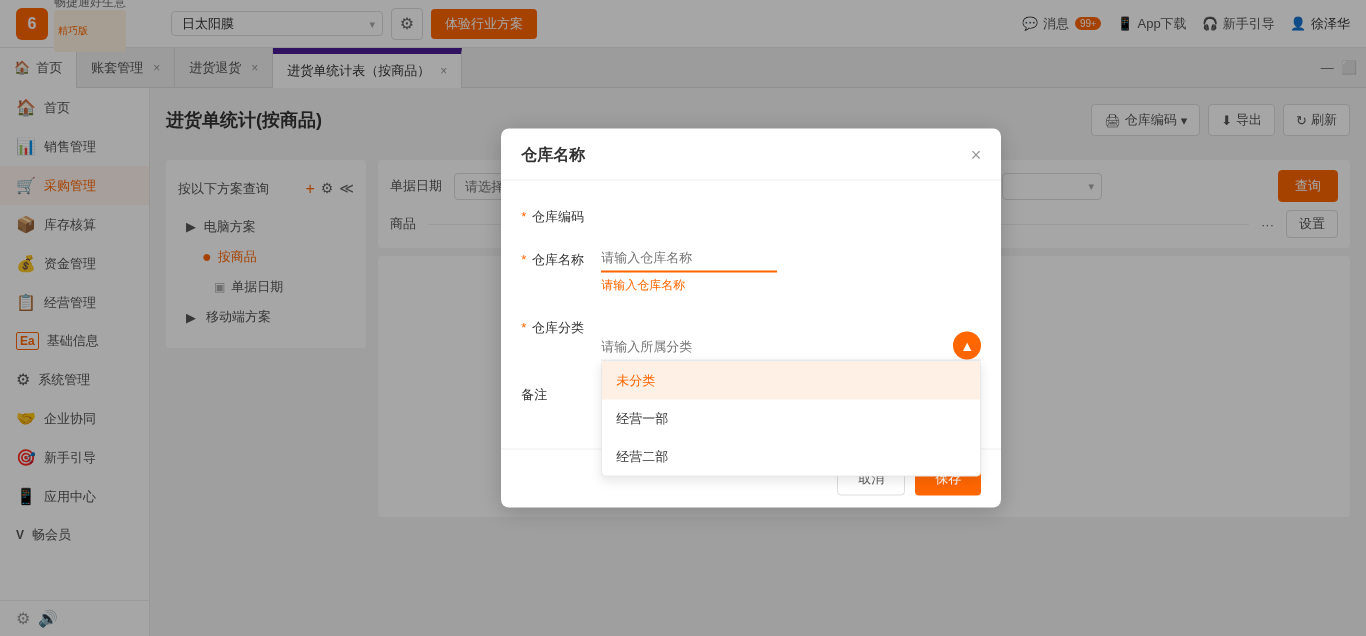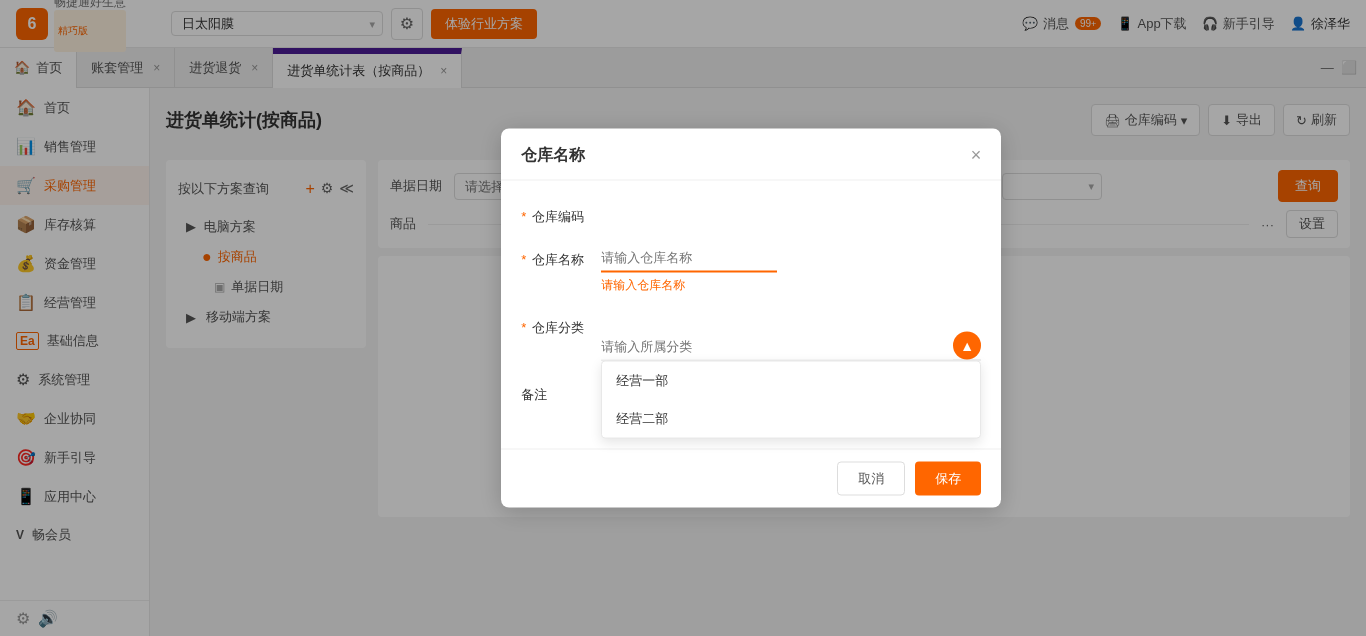--- a/index.html
+++ b/index.html
@@ -498,20 +498,21 @@
         <span class="required">*</span>
         <span>仓库分类</span>
       </label>
       <div class="form-control-wrapper" style="position:relative;margin-top:20px;">
         <div class="category-input-wrapper">
           <input class="category-input" type="text" placeholder="请输入所属分类" style="">
           <div class="category-arrow">▲</div>
         </div>
 
         <div class="dropdown-list">
+          <div class="dropdown-item selected">未分类</div>
           <div class="dropdown-item">经营一部</div>
           <div class="dropdown-item">经营二部</div>
         </div>
       </div>
     </div>
 
     <div class="form-row">
       <label class="form-label">备注</label>
       <textarea class="textarea-control" style=""></textarea>
     </div>

